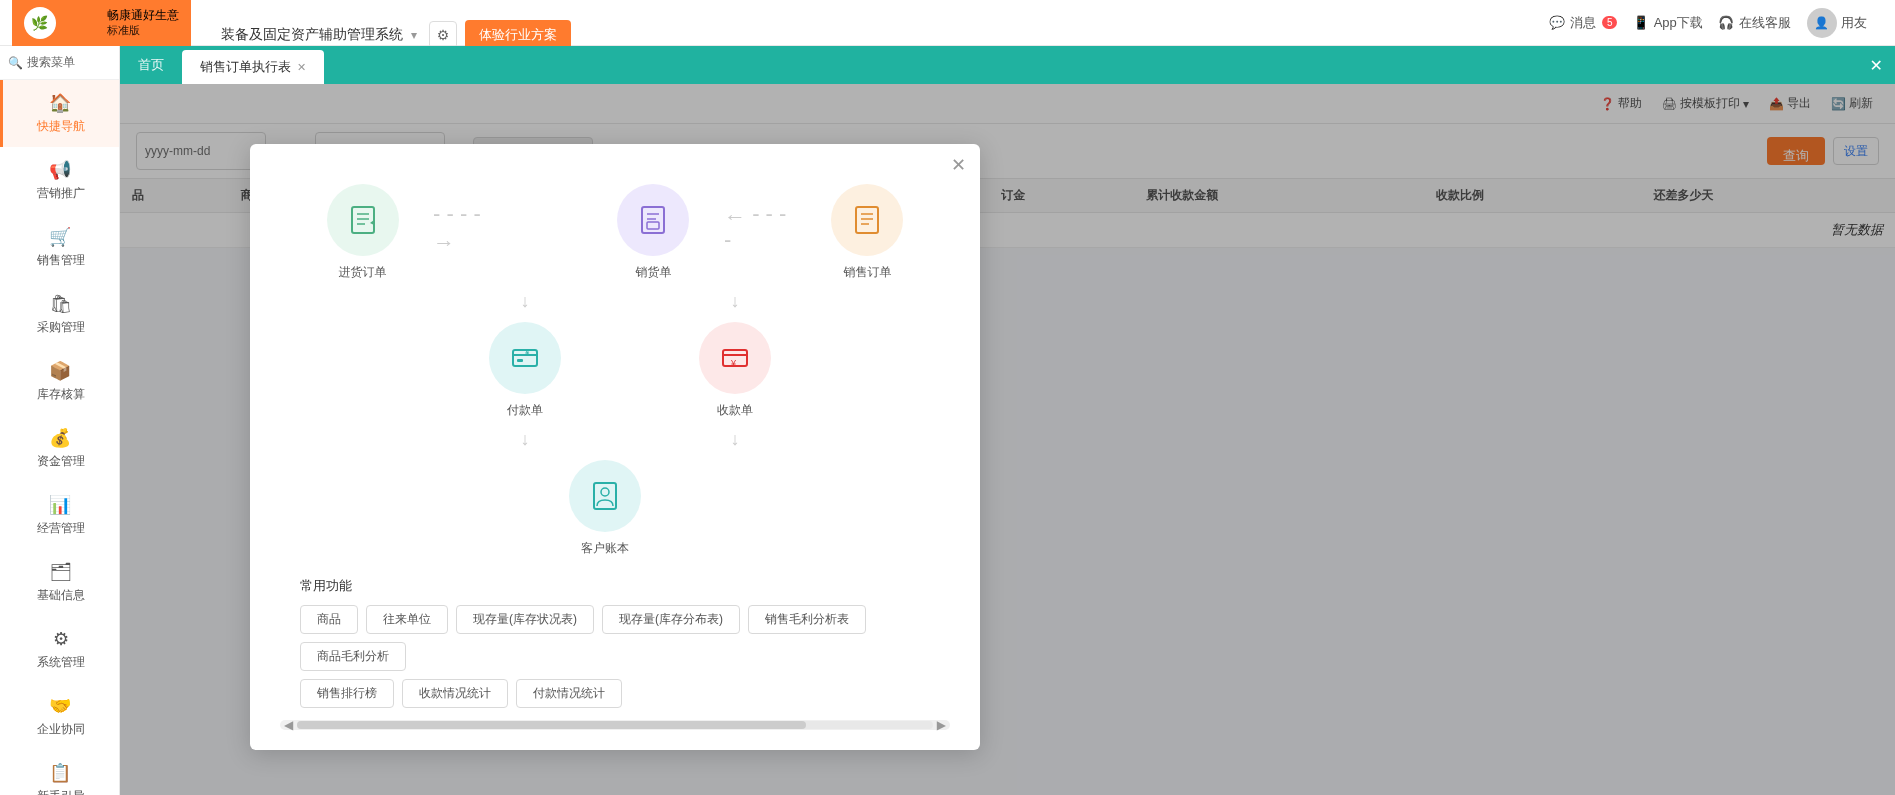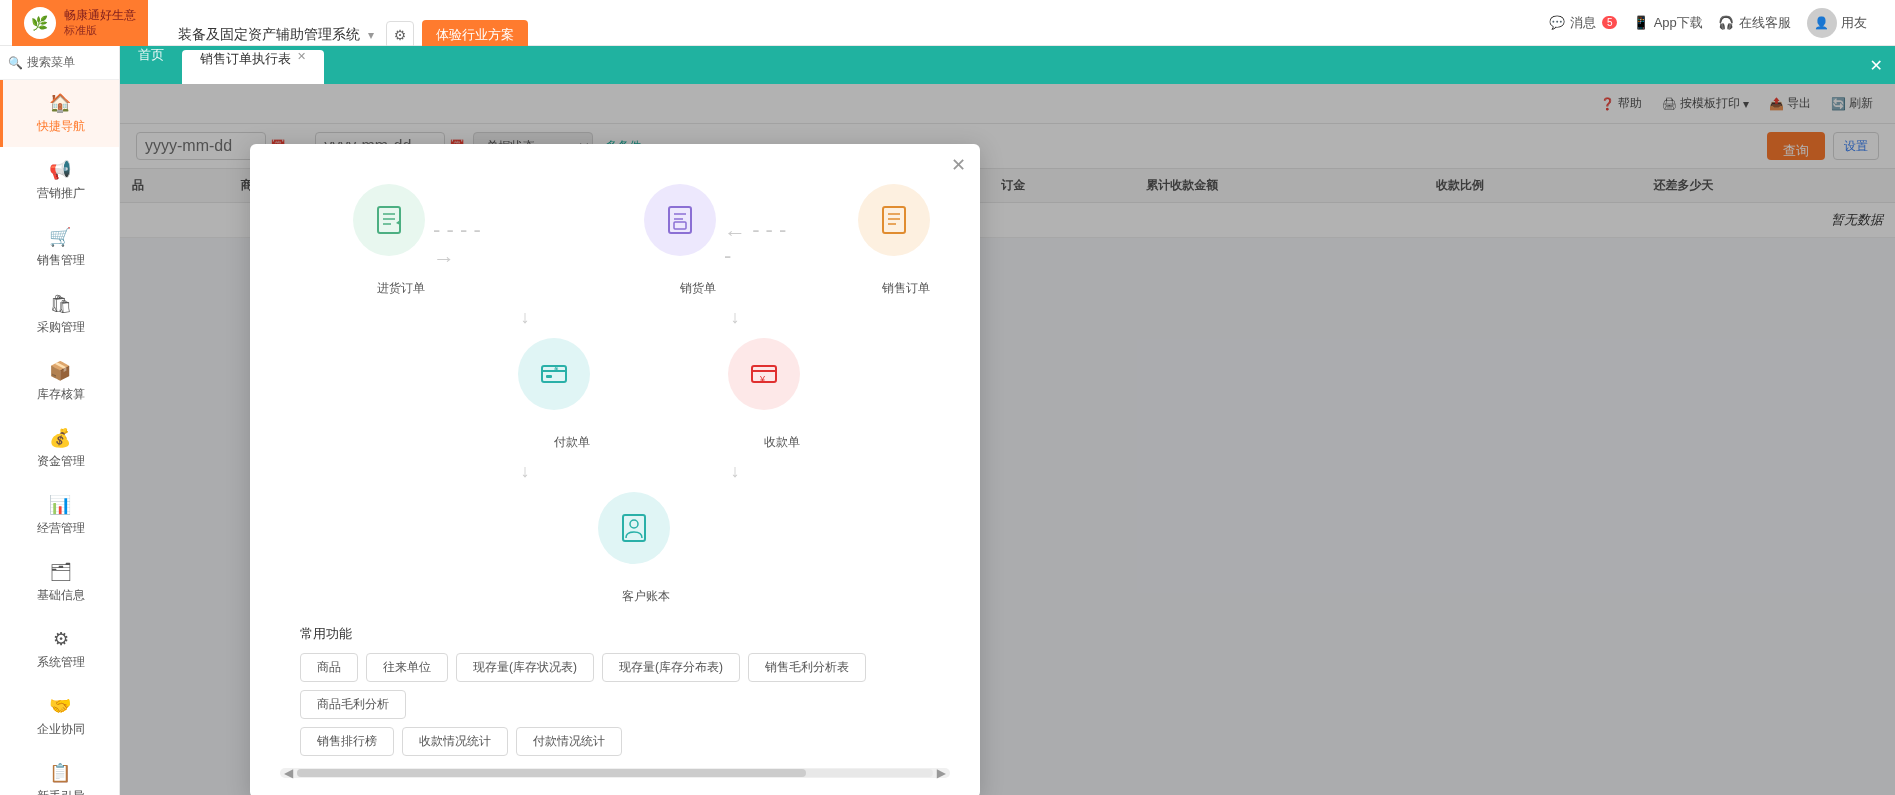--- a/index.html
+++ b/index.html
@@ -3,21 +3,21 @@
   <meta charset="utf-8">
   <style>
     * { box-sizing: border-box; margin: 0; padding: 0; }
     body { font-family: 'Microsoft YaHei', Arial, sans-serif; font-size: 13px; background: #f5f5f5; overflow: hidden; }
 
     
     .app-container { display: flex; flex-direction: column; height: 795px; width: 1895px; }
     .top-bar { display: flex; align-items: center; background: #fff; height: 46px; border-bottom: 1px solid #e8e8e8; padding: 0 12px; gap: 10px; }
     .main-area { display: flex; flex: 1; overflow: hidden; }
     .logo-icon { width: 32px; height: 32px; background: #fff; border-radius: 50%; display: flex; align-items: center; justify-content: center; color: #ff7b2e; font-weight: bold; font-size: 14px; }
-    .logo-text { color: #7f1d1d; font-size: 12px; line-height: 1.3; }
+    .logo-text { color: #000000; font-size: 12px; line-height: 1.3; margin-left: 43px; }
 
     
     .system-title { flex: 1; display: flex; align-items: center; gap: 8px; padding-left: 20px; color: #333; font-size: 14px; margin-top: 24px; }
     .dropdown-arrow { color: #999; font-size: 12px; cursor: pointer; }
     .settings-icon-btn { width: 28px; height: 28px; border: 1px solid #ddd; border-radius: 4px; display: flex; align-items: center; justify-content: center; cursor: pointer; color: #666; }
     .experience-btn { background: #ff7b2e; color: #fff; border: none; padding: 6px 14px; border-radius: 4px; cursor: pointer; font-size: 13px; }
 
     
     .top-right { display: flex; align-items: center; gap: 16px; padding-right: 16px; }
     .top-right-item { display: flex; align-items: center; gap: 4px; cursor: pointer; color: #555; font-size: 13px; }
@@ -29,36 +29,36 @@
     .sidebar-search { padding: 8px; border-bottom: 1px solid #f0f0f0; display: flex; align-items: center; gap: 4px; color: #666; cursor: pointer; font-size: 12px; }
     .sidebar-item { padding: 12px 8px; display: flex; flex-direction: column; align-items: center; gap: 4px; cursor: pointer; font-size: 12px; color: #555; border-left: 3px solid transparent; }
     .sidebar-item.active { background: #fff5f0; color: #ff7b2e; border-left: 3px solid #ff7b2e; }
     .sidebar-icon { font-size: 18px; }
 
     
     .content-area { flex: 1; display: flex; flex-direction: column; overflow: hidden; }
 
     
     .tab-bar { display: flex; align-items: center; background: #20b2a0; height: 38px; padding: 0 0; }
-    .tab-item { padding: 0 18px; height: 38px; display: flex; cursor: pointer; font-size: 13px; color: rgba(255,255,255,0.85); }
+    .tab-item { padding: 0 18px; height: 38px; display: flex; align-items: center; cursor: pointer; font-size: 13px; color: rgba(255,255,255,0.85); }
     .tab-item.active { background: #fff; color: #333; border-radius: 4px 4px 0 0; margin-top: 4px; height: 34px; }
     .tab-close { margin-left: 6px; color: #999; font-size: 11px; cursor: pointer; }
     .tab-bar-end { margin-left: auto; padding-right: 12px; color: #fff; cursor: pointer; font-size: 16px; }
 
     
     .page-content { flex: 1; background: #f5f7fa; overflow: auto; position: relative; }
 
     
     .toolbar-row { display: flex; align-items: center; justify-content: flex-end; gap: 8px; padding: 8px 16px; background: #fff; border-bottom: 1px solid #e8e8e8; }
     .toolbar-btn { display: flex; align-items: center; gap: 3px; color: #555; cursor: pointer; font-size: 12px; padding: 3px 6px; }
 
     
     .filter-row { display: flex; align-items: center; gap: 8px; padding: 8px 16px; background: #fff; border-bottom: 1px solid #e8e8e8; flex-wrap: wrap; }
     .date-range { display: flex; align-items: center; gap: 4px; }
-    .date-input { border: 1px solid #d9d9d9; border-radius: 4px; padding: 4px 8px; font-size: 16px; color: #999; height: 28px; width: 130px; }
+    .date-input { border: 1px solid #d9d9d9; border-radius: 4px; padding: 4px 8px; font-size: 12px; color: #999; height: 38px; width: 130px; }
     .calendar-icon { color: #999; cursor: pointer; }
     .status-select { border: 1px solid #d9d9d9; border-radius: 4px; padding: 4px 8px; font-size: 12px; color: #555; height: 28px; min-width: 120px; }
     .search-btn { background: #ff7b2e; color: #fff; border: none; padding: 10px 16px; border-radius: 4px; cursor: pointer; font-size: 13px; height: 28px; }
     .setting-btn { background: #fff; color: #3b82f6; border: 1px solid #d9d9d9; padding: 4px 10px; border-radius: 4px; cursor: pointer; font-size: 12px; height: 28px; }
     .more-conditions { color: #20b2a0; font-size: 12px; cursor: pointer; padding: 4px; }
 
     
     .table-area { padding: 0; background: #fff; margin: 0; }
     .data-table { width: 100%; border-collapse: collapse; font-size: 12px; }
     .data-table th { background: #f8f8f8; padding: 8px 12px; border-bottom: 1px solid #e8e8e8; color: #555; text-align: left; white-space: nowrap; }
@@ -66,21 +66,21 @@
     .no-data { text-align: right; padding: 60px; color: #999; font-size: 13px; font-style: italic; }
 
     
     .modal-overlay { position: absolute; top: 0; left: 0; right: 0; bottom: 0; background: rgba(0,0,0,0.3); z-index: 100; display: flex; align-items: flex-start; justify-content: flex-start; }
     .modal-box { background: #fff; border-radius: 6px; box-shadow: 0 4px 24px rgba(0,0,0,0.18); width: 730px; margin: 60px 0 0 130px; padding: 30px 30px 20px; position: relative; }
     .modal-close { position: absolute; top: 10px; right: 14px; font-size: 18px; color: #999; cursor: pointer; }
 
     
     .flow-chart { display: flex; flex-direction: column; gap: 0; }
     .flow-row { display: flex; align-items: center; justify-content: flex-start; gap: 0; padding: 10px 20px; }
-    .flow-node { display: flex; flex-direction: column; align-items: flex-end; gap: 24px; width: 130px; }
+    .flow-node { display: flex; flex-direction: column; align-items: center; gap: 8px; width: 130px; }
     .flow-circle { width: 72px; height: 72px; border-radius: 50%; display: flex; align-items: center; justify-content: center; font-size: 28px; }
     .flow-label { font-size: 12px; color: #555; text-align: center; }
 
     
     .circle-green { background: #e8f7ef; color: #4caf82; }
     .circle-pink { background: #fde8e8; color: #e05c5c; }
     .circle-purple { background: #ede8fd; color: #8b6fd4; }
     .circle-orange { background: #fdf0e0; color: #e08c30; }
     .circle-teal { background: #e0f5f5; color: #2ab0a8; }
     .circle-red { background: #fde8e8; color: #e03030; }

